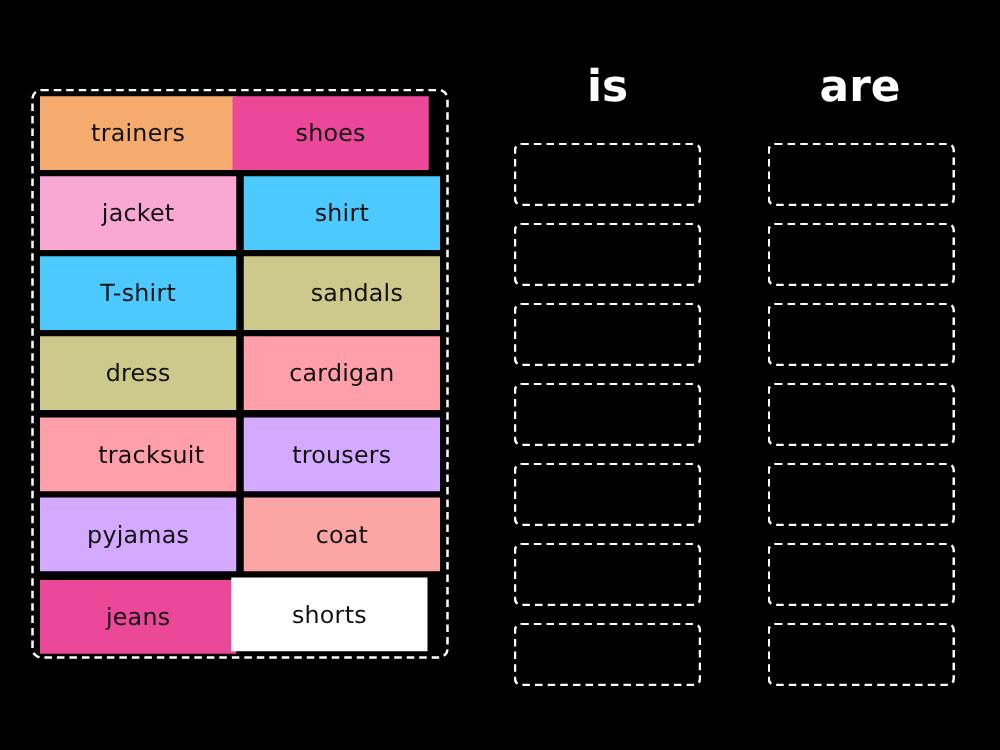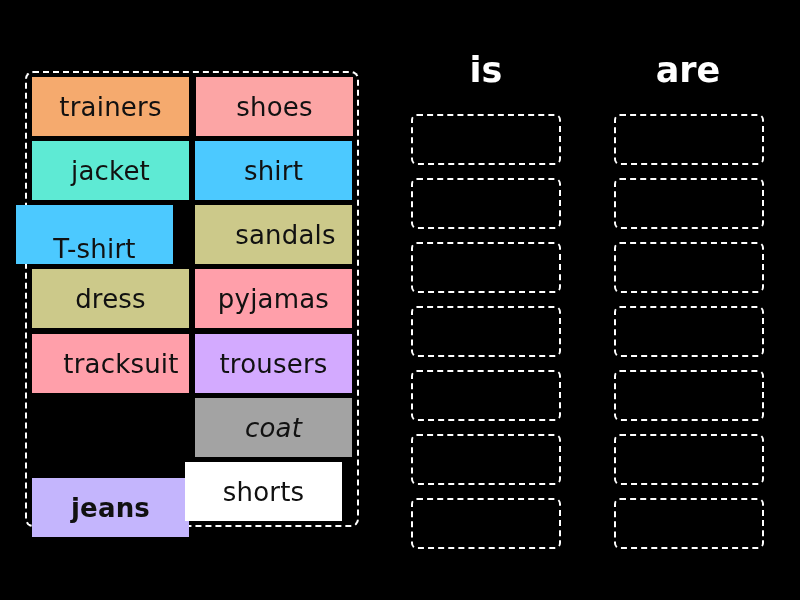--- a/index.html
+++ b/index.html
@@ -28,21 +28,21 @@
       box-sizing: border-box;
     }
     .tile {
       position: absolute;
       width: 157px;
       height: 59px;
       display: flex;
       align-items: center;
       justify-content: center;
       color: #111111;
-      font-size: 26px;
+      font-size: 19px;
       font-weight: 500;
       cursor: grab;
       box-sizing: border-box;
       letter-spacing: 0.2px;
     }
     .col-header {
       position: absolute;
       top: 48px;
       width: 150px;
       text-align: center;
@@ -63,57 +63,60 @@
 </head>
 <body>
 
 <div class="stage">
 
   <div class="source-tray"></div>
 
   <div class="tile" style="left: 32px; top: 77px; background: rgb(245, 170, 110);">
       <span>trainers</span>
     </div>
-  <div class="tile" style="left: 196px; top: 77px; background: #fca5a5; justify-content: center;">
+  <div class="tile" style="left: 186px; top: 77px; background: #ec4899; justify-content: center;">
       <span>shoes</span>
     </div>
 
-  <div class="tile" style="left: 32px; top: 141px; background: #5eead4;">
+  <div class="tile" style="left: 32px; top: 141px; background: #f9a8d4;">
       <span>jacket</span>
     </div>
   <div class="tile" style="left: 195px; top: 141px; background: rgb(76, 201, 255);">
       <span>shirt</span>
     </div>
 
-  <div class="tile" style="left: 16px; top: 205px; background: rgb(76, 201, 255); align-items: flex-end;">
+  <div class="tile" style="left: 32px; top: 205px; background: rgb(76, 201, 255);">
       <span>T-shirt</span>
     </div>
   <div class="tile" style="left: 195px; top: 205px; background: rgb(204, 201, 138); padding-left: 24px;">
       <span>sandals</span>
     </div>
 
   <div class="tile" style="left: 32px; top: 269px; background: rgb(204, 201, 138); text-align: right;">
       <span>dress</span>
     </div>
   <div class="tile" style="left: 195px; top: 269px; background: rgb(255, 159, 170);">
-      <span>pyjamas</span>
+      <span>cardigan</span>
     </div>
 
   <div class="tile" style="left: 32px; top: 334px; background: rgb(255, 159, 170); padding-left: 21px;">
       <span>tracksuit</span>
     </div>
   <div class="tile" style="left: 195px; top: 334px; background: rgb(211, 170, 255);">
       <span>trousers</span>
     </div>
 
-  <div class="tile" style="left: 195px; top: 398px; background: #a3a3a3; font-style: italic;">
+  <div class="tile" style="left: 32px; top: 398px; background: rgb(211, 170, 255);">
+      <span>pyjamas</span>
+    </div>
+  <div class="tile" style="left: 195px; top: 398px; background: #fca5a5;">
       <span>coat</span>
     </div>
 
-  <div class="tile" style="left: 32px; top: 478px; background: #c4b5fd; font-weight: bold;">
+  <div class="tile" style="left: 32px; top: 464px; background: #ec4899;">
       <span>jeans</span>
     </div>
   <div class="tile" style="left: 185px; top: 462px; background: #ffffff;">
       <span>shorts</span>
     </div>
 
   <div class="col-header" style="left:411px;">is</div>
   <div class="col-header" style="left:613px;">are</div>
 
   <div class="drop-slot" style="left:411px;top:114px;"></div>

